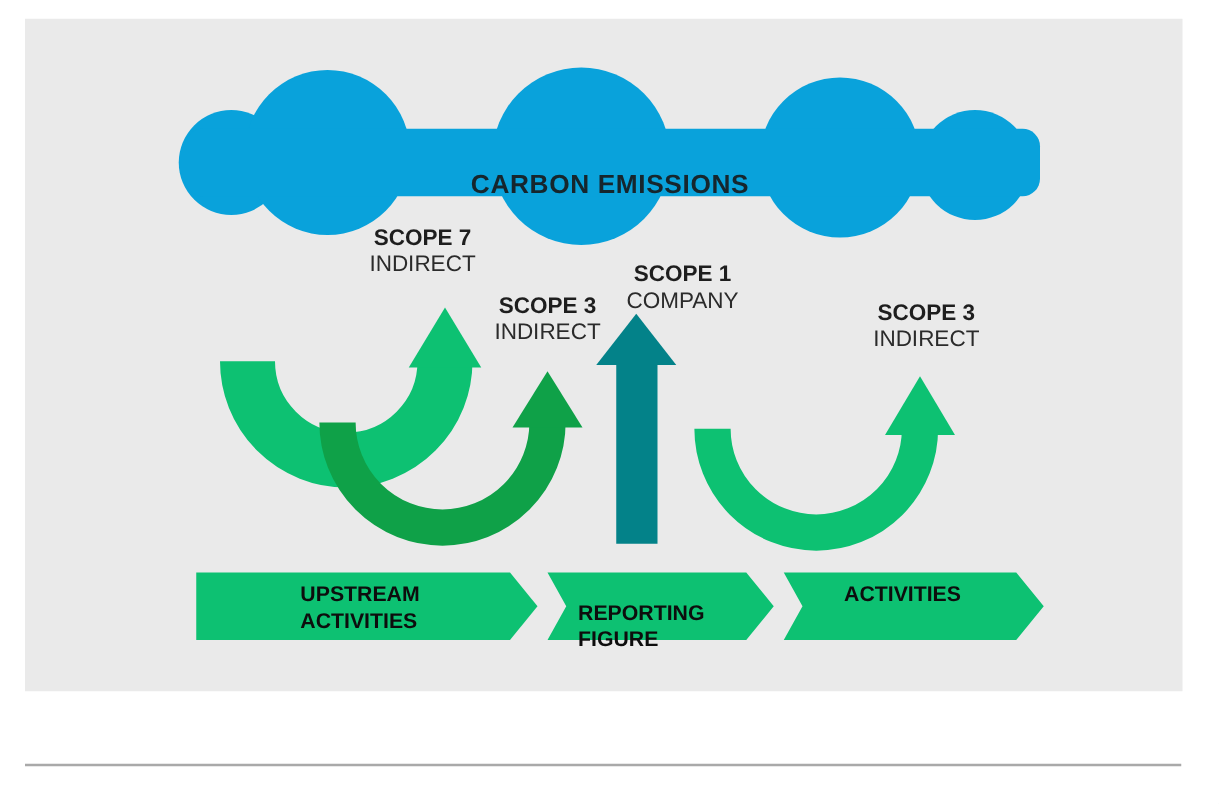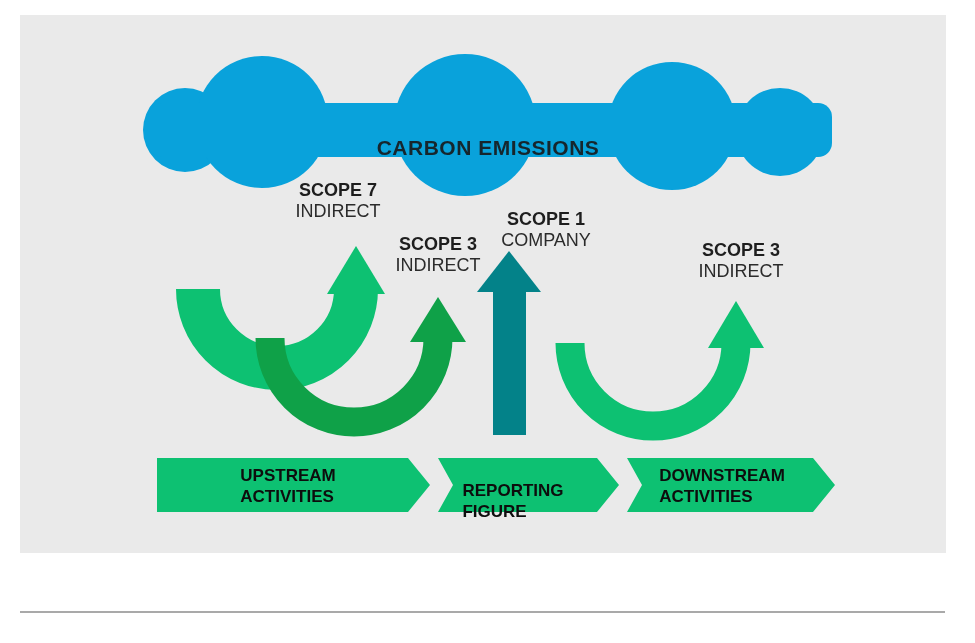--- a/index.html
+++ b/index.html
@@ -97,19 +97,18 @@
 
   <div class="abs center-x banner-label bl-1">
     <div>UPSTREAM</div>
     <div>ACTIVITIES</div>
   </div>
   <div class="abs center-x banner-label bl-2">
     <div>REPORTING</div>
     <div>FIGURE</div>
   </div>
   <div class="abs center-x banner-label bl-3">
-    <div>DOWNSTREAM</div>
     <div>ACTIVITIES</div>
   </div>
 
   <div class="abs rule"></div>
 
 </div>
 
 </body></html>

